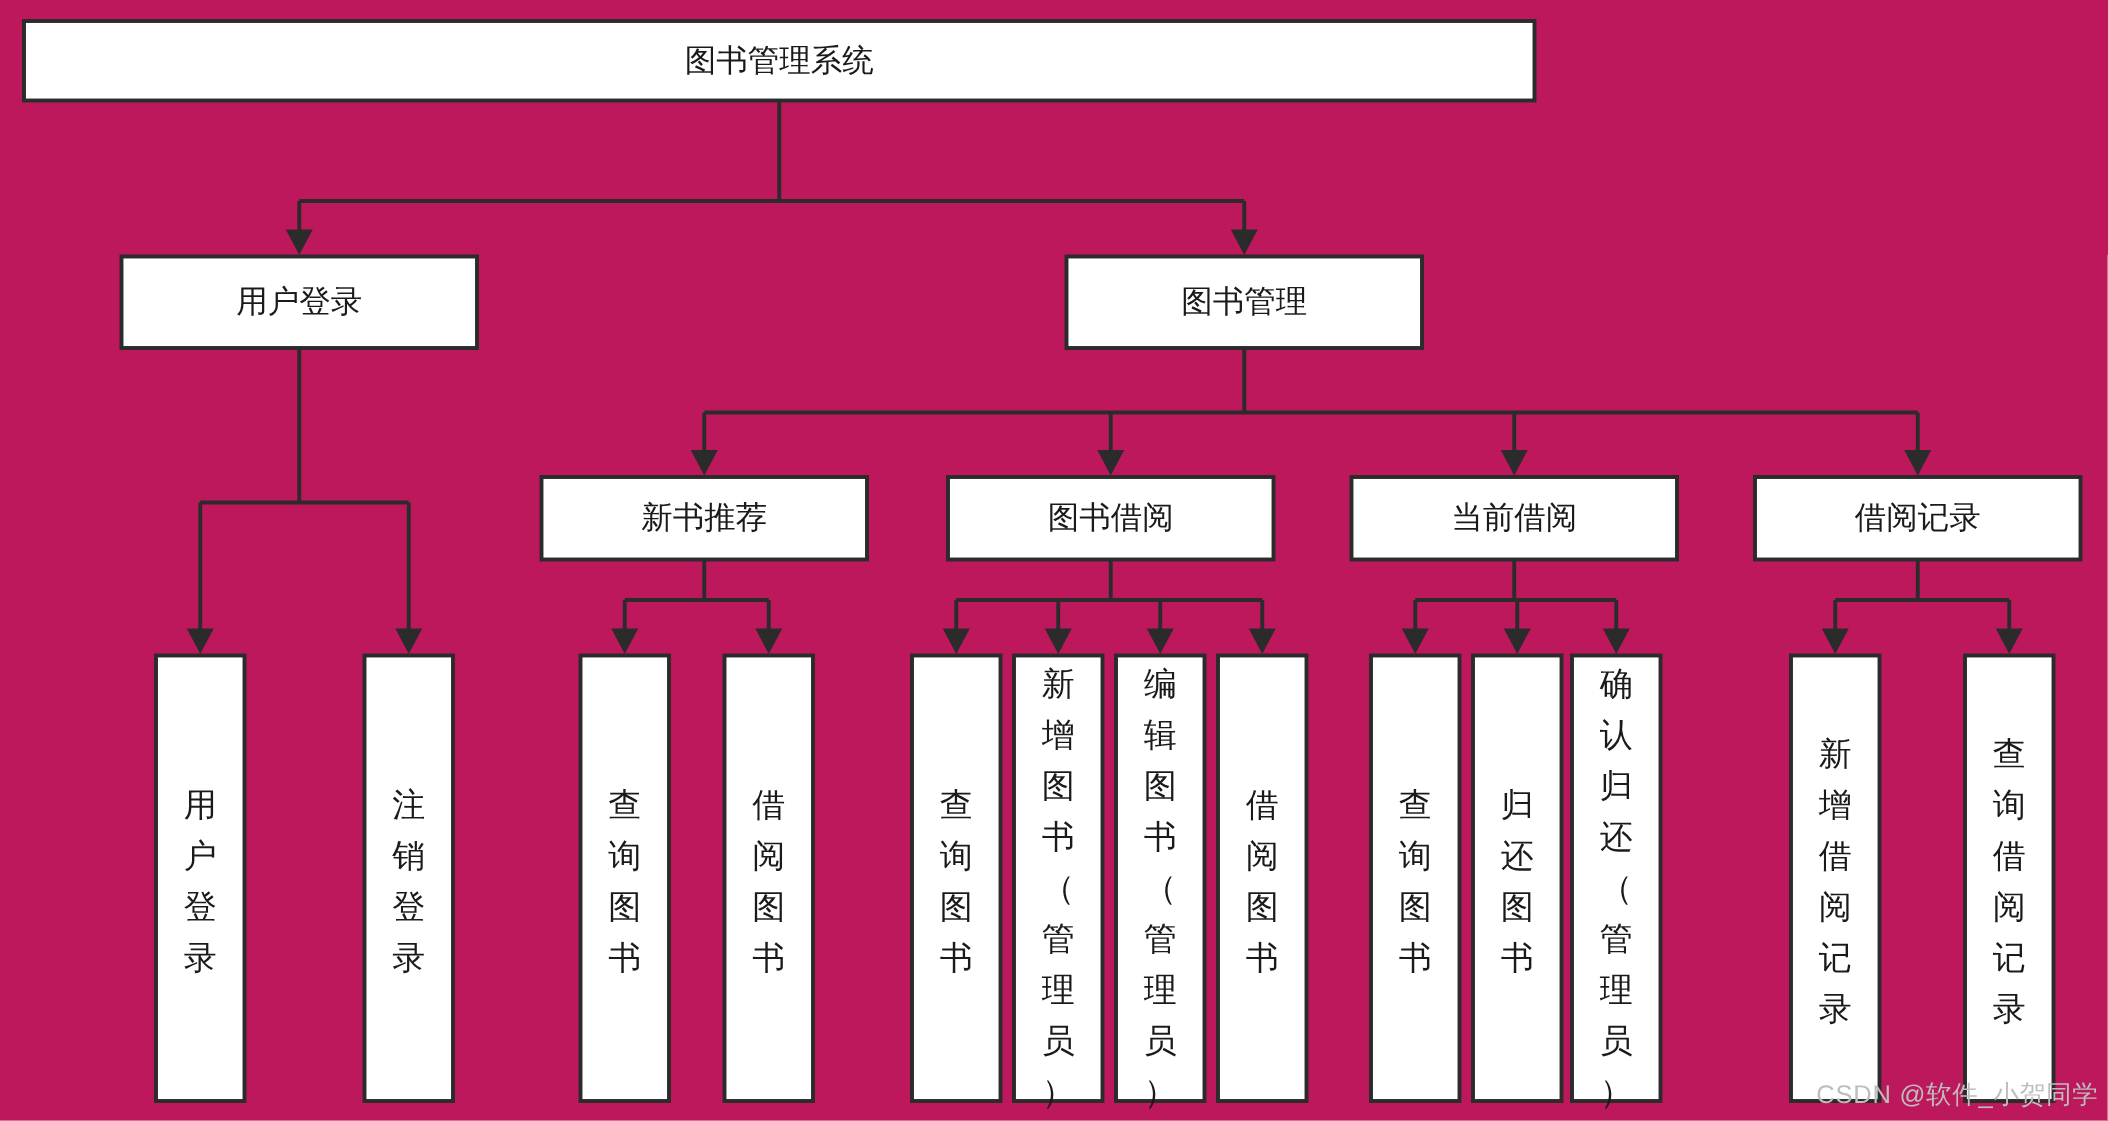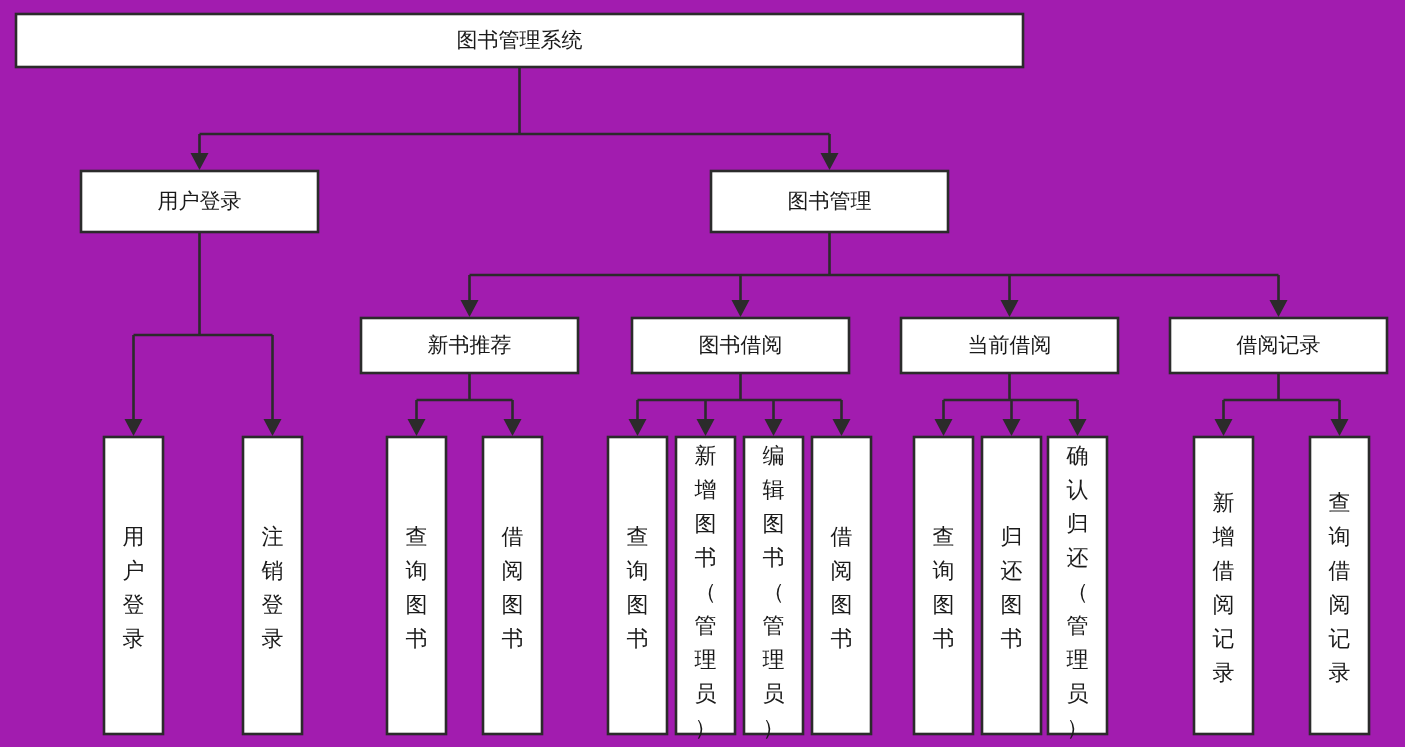--- a/index.html
+++ b/index.html
@@ -10,21 +10,21 @@
   body {
     width: 1405px;
     height: 747px;
     font-family: "Liberation Sans", sans-serif;
     overflow: hidden;
   }
   #diagram-root {
     position: relative;
     width: 1405px;
     height: 747px;
-    background: #a21caf;
+    background: #be185d;
   }
   svg.diagram-canvas {
     position: absolute;
     top: 0;
     left: 0;
     width: 1405px;
     height: 747px;
   }
   .node-box {
     fill: #ffffff;
@@ -204,13 +204,14 @@
           <rect x="1194" y="437" width="59" height="297" class="node-box"></rect>
           <text x="1223.5" class="node-label-v"><tspan x="1223.5" y="510.02">新</tspan><tspan x="1223.5" y="544.02">增</tspan><tspan x="1223.5" y="578.02">借</tspan><tspan x="1223.5" y="612.02">阅</tspan><tspan x="1223.5" y="646.02">记</tspan><tspan x="1223.5" y="680.02">录</tspan></text>
         </g>
         <g>
           <rect x="1310" y="437" width="59" height="297" class="node-box"></rect>
           <text x="1339.5" class="node-label-v"><tspan x="1339.5" y="510.02">查</tspan><tspan x="1339.5" y="544.02">询</tspan><tspan x="1339.5" y="578.02">借</tspan><tspan x="1339.5" y="612.02">阅</tspan><tspan x="1339.5" y="646.02">记</tspan><tspan x="1339.5" y="680.02">录</tspan></text>
         </g>
       </g>
   </svg>
 
+  <div class="watermark">CSDN @软件_小贺同学</div>
 </div>
 
 </body></html>

